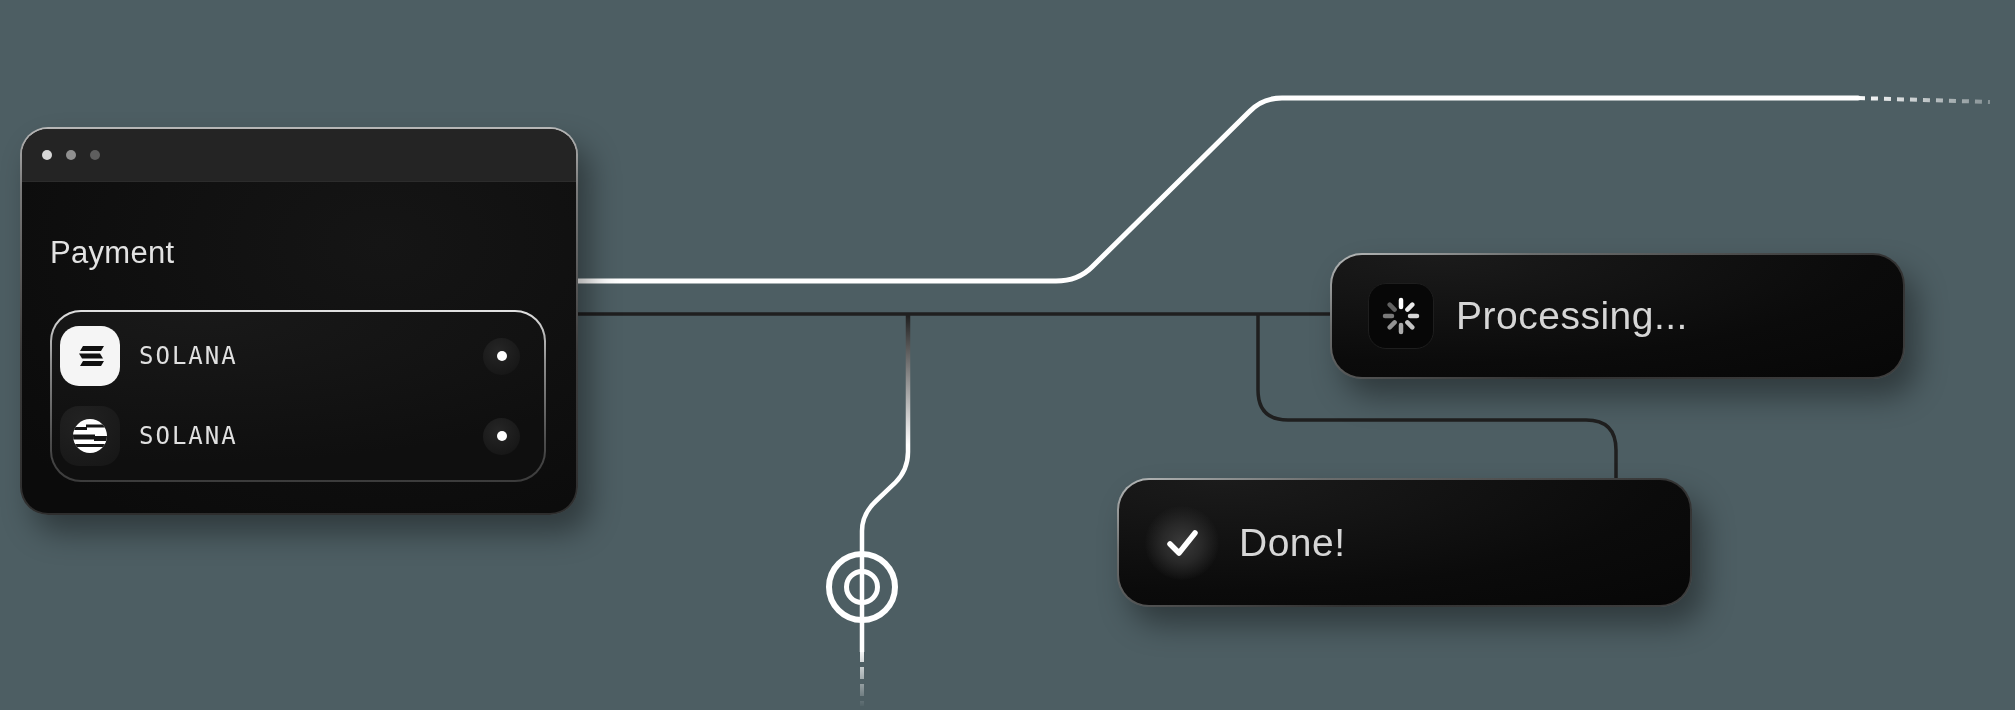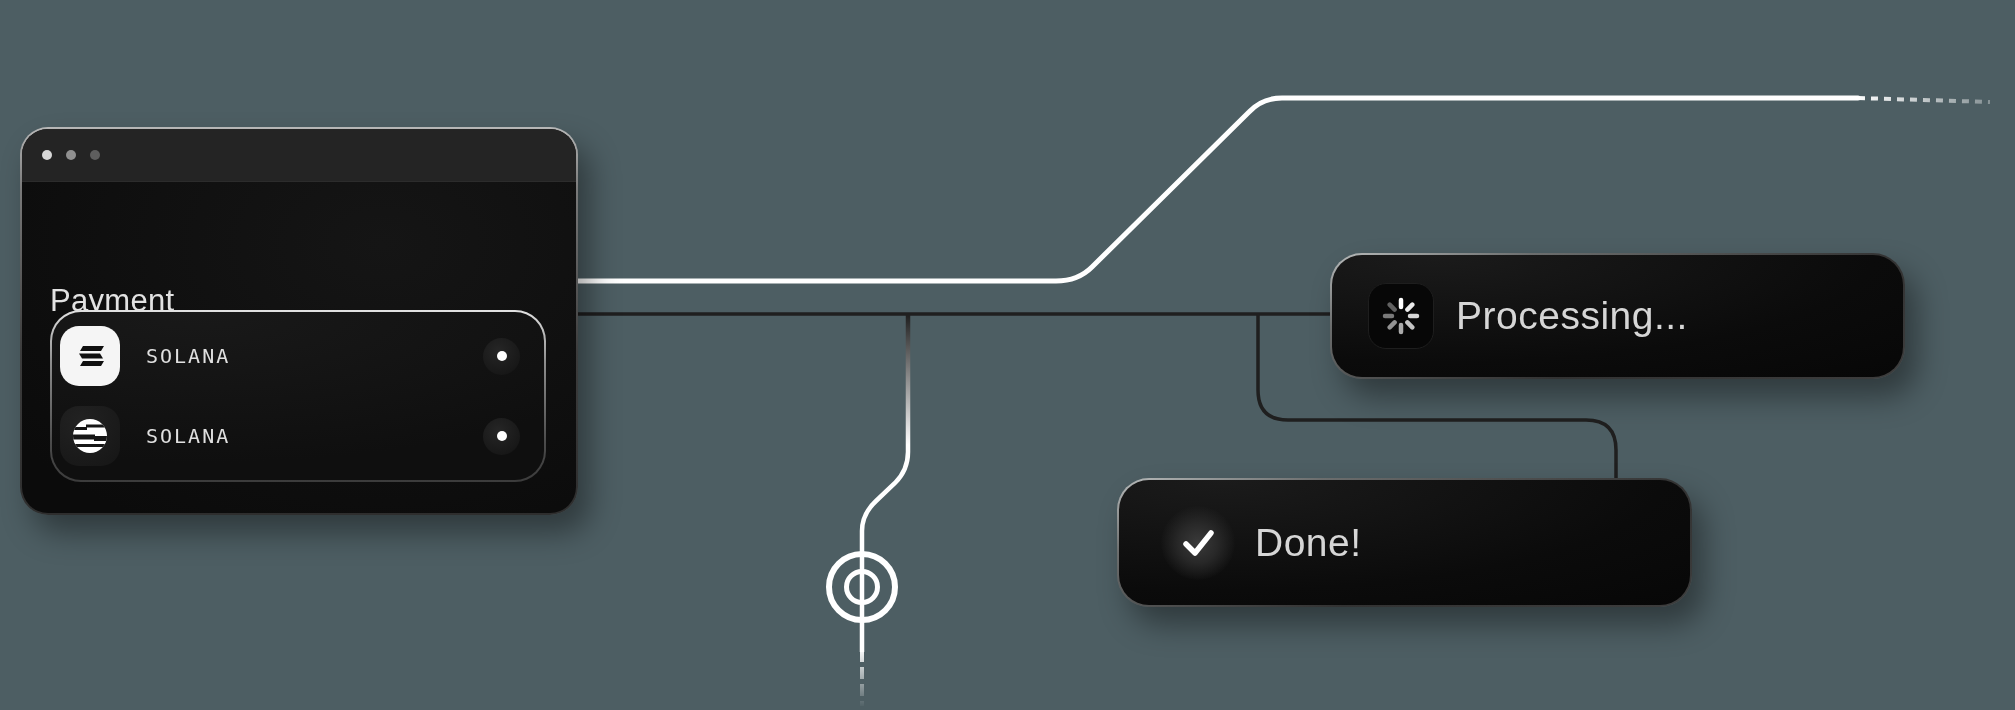--- a/index.html
+++ b/index.html
@@ -25,52 +25,52 @@
   
   #payment-window{left:20px;top:127px;width:554px;height:384px;border-radius:28px;
      background:linear-gradient(180deg,#b7b7b7 0%,#7a7a7a 16%,#3c3c3c 58%,#2e2e2e 100%);}
   #payment-window .card{border-radius:26px;display:block;
      background:radial-gradient(120% 120% at 65% 30%,#151515 0%,#0b0b0b 70%);}
   .titlebar{height:52px;background:#242424;border-bottom:1px solid #2c2c2c;
      display:flex;align-items:center;padding-left:20px;gap:14px;}
   .tl-dot{width:10px;height:10px;border-radius:50%;}
   .tl-dot.d1{background:#d7d7d7;} .tl-dot.d2{background:#909090;} .tl-dot.d3{background:#5e5e5e;}
   .win-header{position:absolute;left:28px;right:42px;top:102px;height:44px;
-     display:flex;align-items:center;justify-content:space-between;margin-top:48px;}
+     display:flex;align-items:center;justify-content:space-between;}
   .win-title{color:#e2e2e2;font-size:31px;letter-spacing:.3px;}
   .drag-solid .bar{width:36px;height:4px;border-radius:2px;background:#3e3e3e;margin:7px 0;}
 
   .option-container-border{position:absolute;left:28px;top:181px;width:496px;height:172px;
      padding:2px;border-radius:31px;box-sizing:border-box;
      background:linear-gradient(180deg,#e2e2e2 0%,#8e8e8e 30%,#4a4a4a 78%,#3c3c3c 100%);}
   .option-container{width:100%;height:100%;border-radius:29px;box-sizing:border-box;
      background:radial-gradient(130% 120% at 30% 0%,#191919 0%,#0f0f0f 75%);
      display:flex;flex-direction:column;padding:4px 0;}
   .option-row{flex:1;display:flex;align-items:center;padding:0 24px 0 8px;}
   .coin-icon{width:60px;height:60px;border-radius:19px;flex:0 0 auto;
      display:flex;align-items:center;justify-content:center;}
   .coin-icon.solana{background:#f5f5f5;}
   .coin-icon.aptos{background:radial-gradient(120% 120% at 35% 25%,#222 0%,#161616 80%);}
-  .option-label{color:#e0e0e0;font-family:"DejaVu Sans Mono",monospace;font-size:20px;
-     letter-spacing:2px;margin-left:26px;}
+  .option-label{color:#e0e0e0;font-family:"DejaVu Sans Mono",monospace;font-size:24px;
+     letter-spacing:2px;margin-left:19px;}
   .radio{width:37px;height:37px;border-radius:50%;margin-left:auto;position:relative;
      background:radial-gradient(circle at 42% 35%,#262626 0%,#171717 75%);}
   .radio .dot{position:absolute;left:50%;top:50%;width:10px;height:10px;margin:-5px 0 0 -5px;
      border-radius:50%;background:#fff;}
 
   
   #processing-card{left:1330px;top:253px;width:571px;height:122px;}
   #processing-card .content{display:flex;align-items:center;width:100%;padding-left:36px;}
   .spinner-box{width:64px;height:64px;border-radius:18px;background:#070707;
      border:1px solid #1e1e1e;display:flex;align-items:center;justify-content:center;}
   #processing-card .card-label{margin-left:22px;}
 
   
   #done-card{left:1117px;top:478px;width:571px;height:125px;}
-  #done-card .content{display:flex;align-items:center;width:100%;padding-left:42px;}
+  #done-card .content{display:flex;align-items:center;width:100%;padding-left:26px;}
   .check-glow{width:74px;height:74px;border-radius:50%;
      background:radial-gradient(circle,#3a3a3a 0%,#282828 38%,rgba(18,18,18,0) 72%);
      display:flex;align-items:center;justify-content:center;}
   #done-card .card-label{margin-left:20px;}
 </style>
 </head>
 <body>
 
 <div id="canvas">
 

